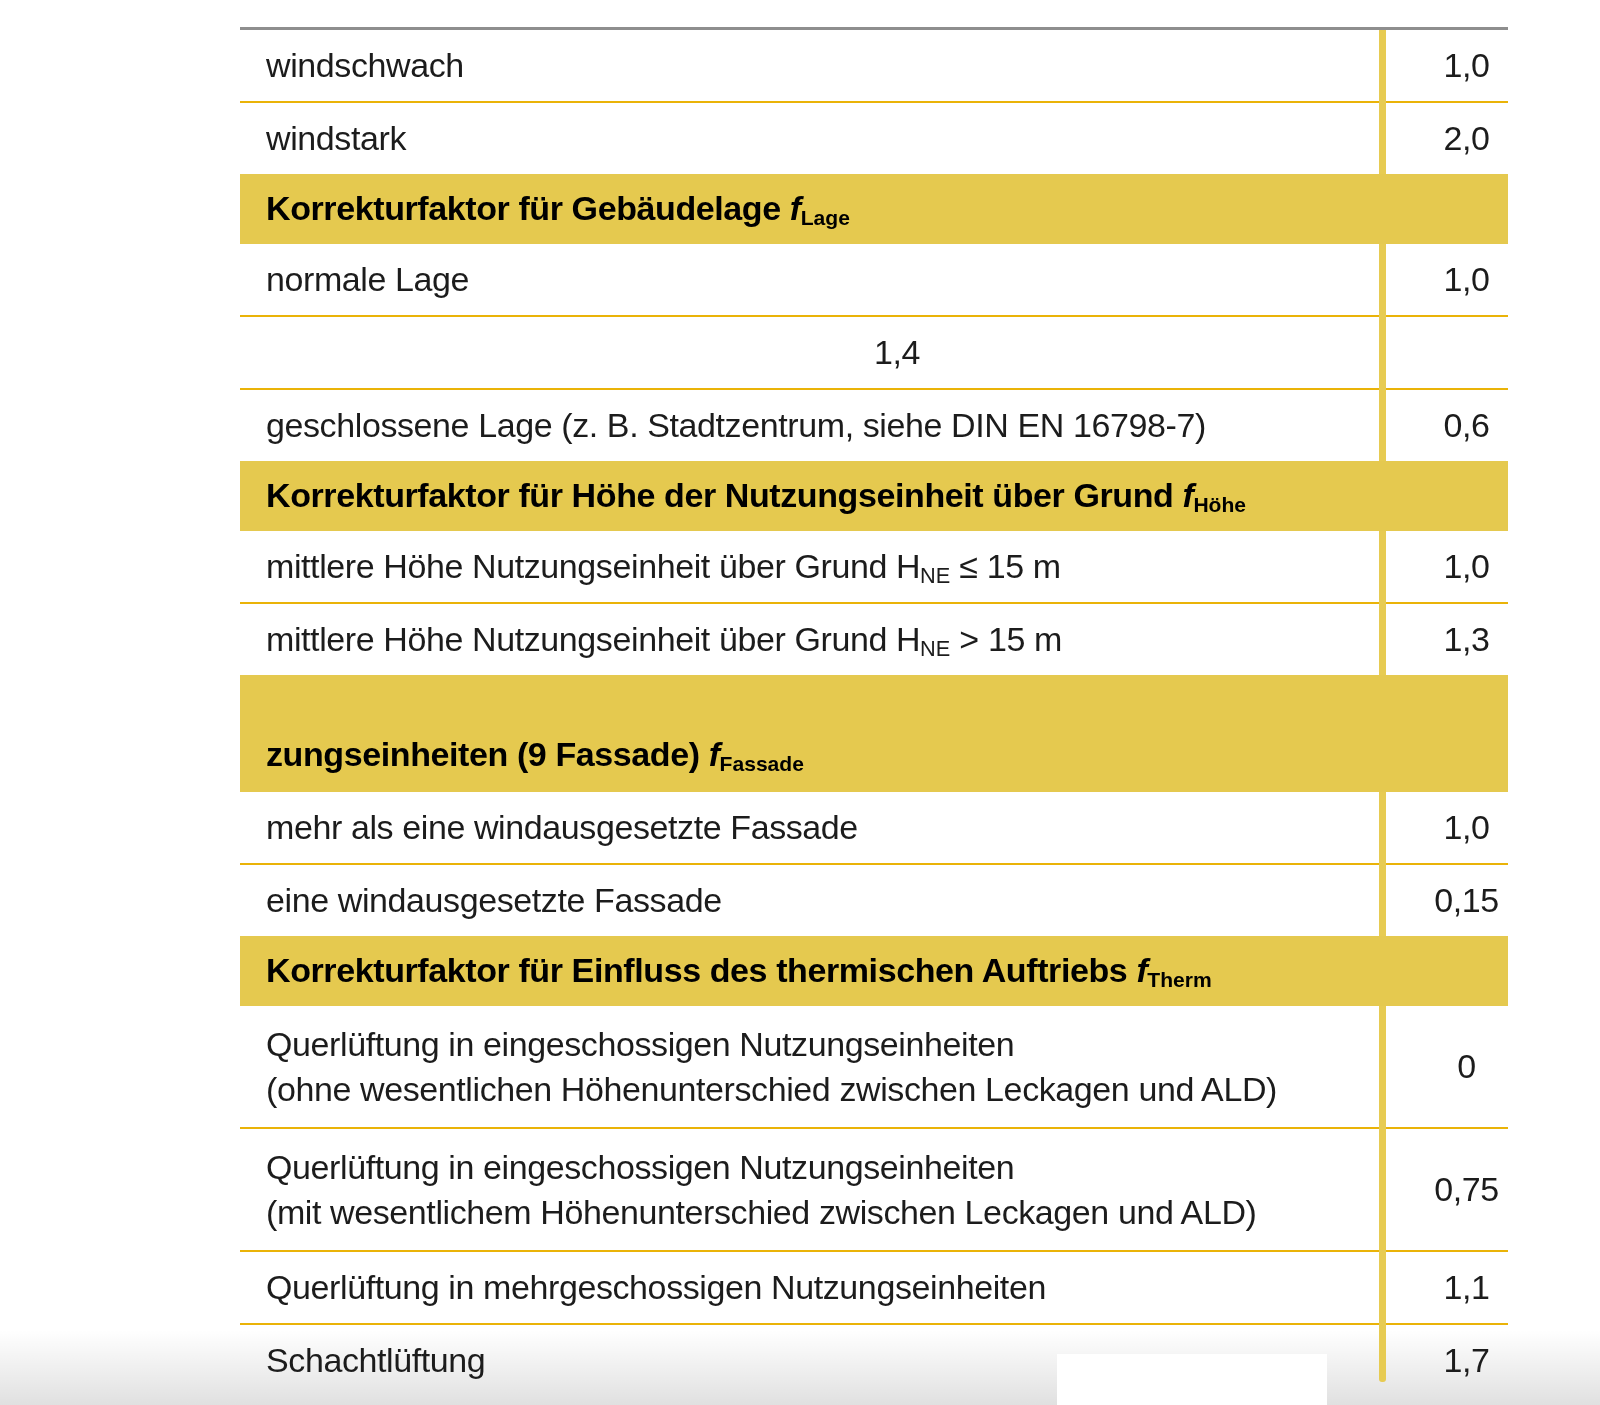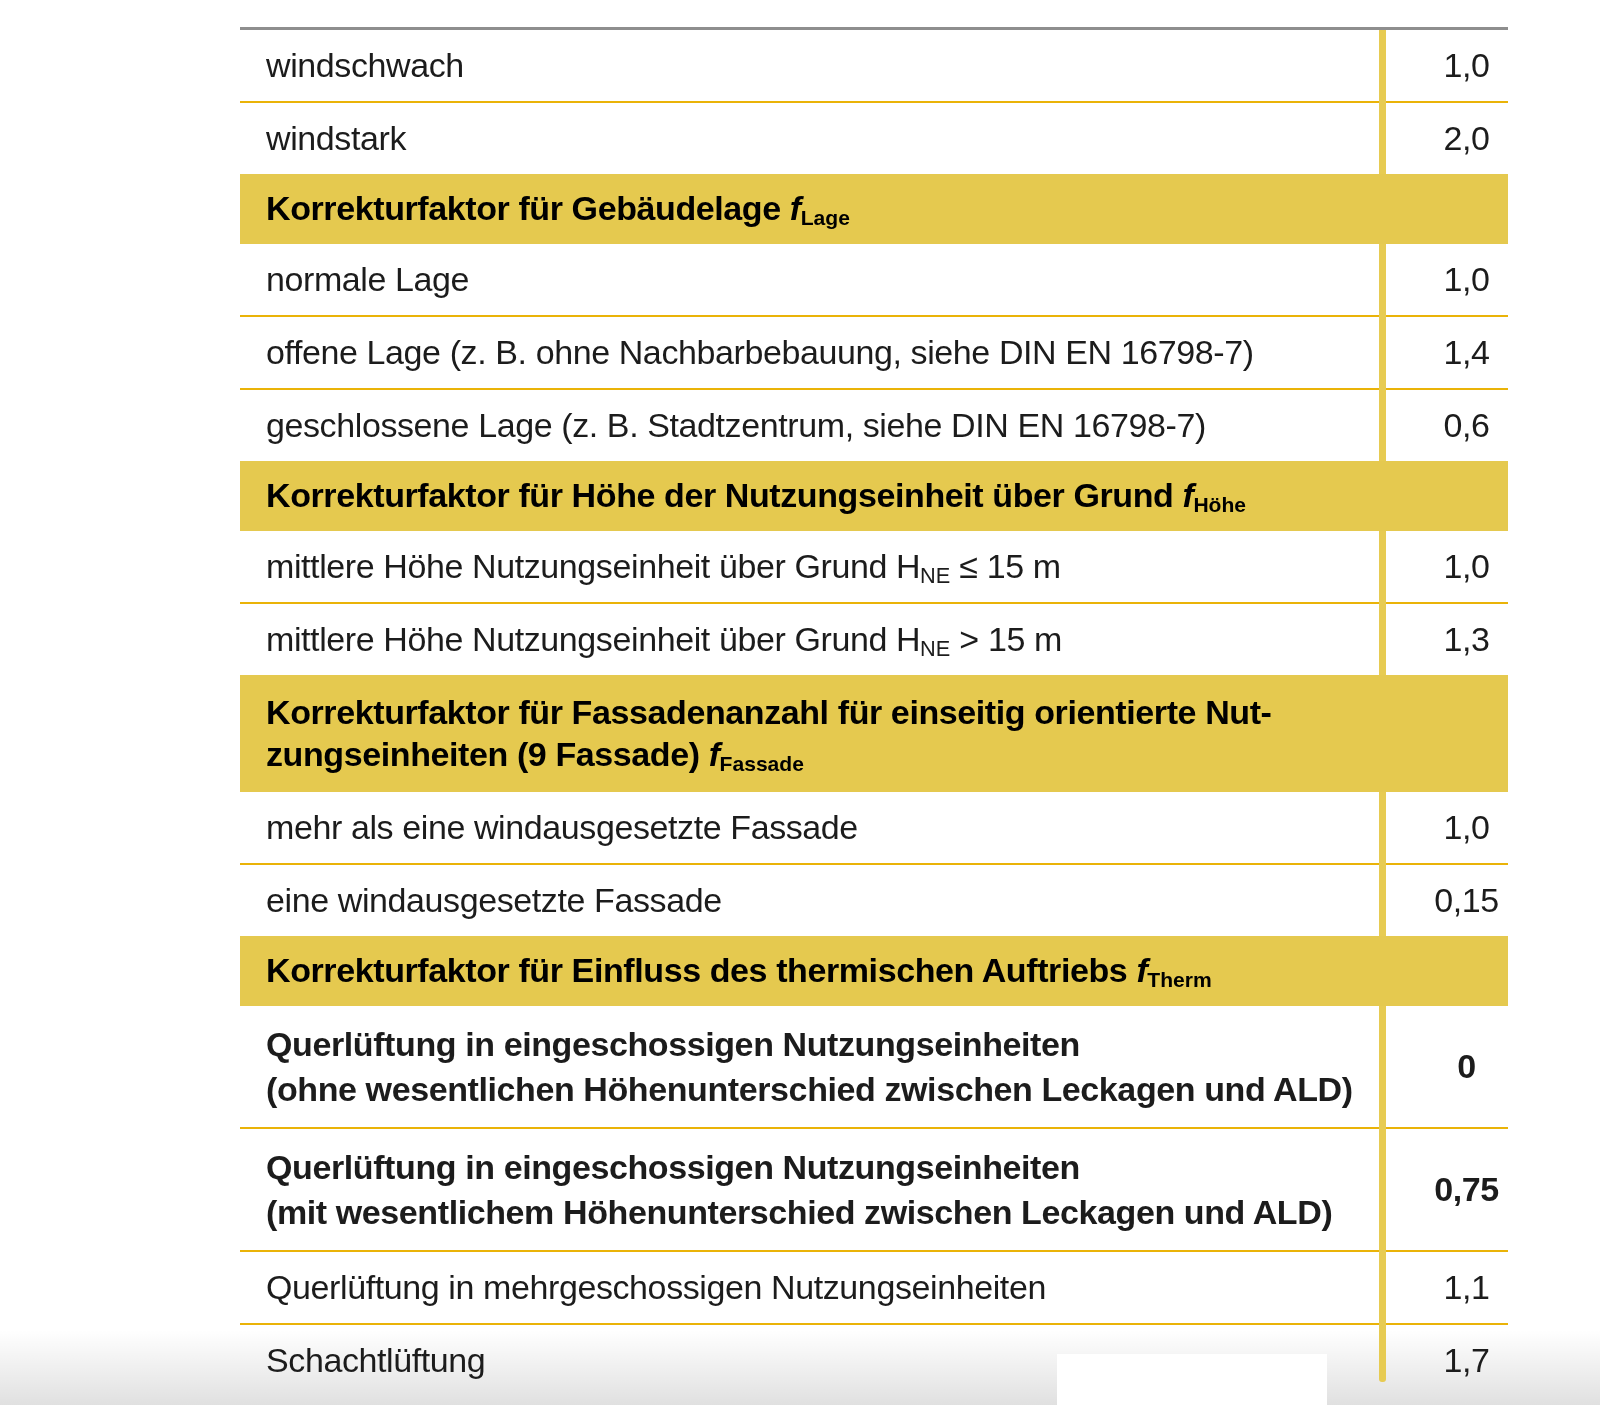--- a/index.html
+++ b/index.html
@@ -56,21 +56,21 @@
     border-radius: 0 0 3px 3px;
   }
 
   .trow {
     display: flex;
     align-items: center;
     min-height: 71px;
     position: relative;
     background: transparent;
   }
-  .trow.two-line { min-height: 121px; font-weight: bold; }
+  .trow.two-line { min-height: 121px; }
   .trow + .trow { border-top: 2px solid #eab308; }
 
   .lbl {
     width: 1139px;
     box-sizing: border-box;
     padding: 6px 14px 6px 26px;
     font-size: 34px;
     letter-spacing: -0.4px;
     line-height: 1.3;
   }
@@ -135,40 +135,39 @@
       <div class="val">2,0</div>
     </div>
     <div class="tband">
       <div class="btxt"><span>Korrekturfaktor für Gebäudelage</span>&nbsp;<span class="f-sym">f</span><span class="f-sub">Lage</span></div>
     </div>
     <div class="trow">
       <div class="lbl"><span>normale Lage</span></div>
       <div class="val">1,0</div>
     </div>
     <div class="trow">
-      <div class="lbl"><span>offene Lage (z. B. ohne Nachbarbebauung, siehe DIN EN 16798-7)</span></div>
       <div class="val">1,4</div>
     </div>
     <div class="trow">
       <div class="lbl"><span>geschlossene Lage (z. B. Stadtzentrum, siehe DIN EN 16798-7)</span></div>
       <div class="val">0,6</div>
     </div>
     <div class="tband">
       <div class="btxt"><span>Korrekturfaktor für Höhe der Nutzungseinheit über Grund</span>&nbsp;<span class="f-sym">f</span><span class="f-sub">Höhe</span></div>
     </div>
     <div class="trow">
       <div class="lbl"><span>mittlere Höhe Nutzungseinheit über Grund H</span><span class="sub-reg">NE</span><span> ≤ 15 m</span></div>
       <div class="val">1,0</div>
     </div>
     <div class="trow">
       <div class="lbl"><span>mittlere Höhe Nutzungseinheit über Grund H</span><span class="sub-reg">NE</span><span> &gt; 15 m</span></div>
       <div class="val">1,3</div>
     </div>
     <div class="tband two-line">
-      <div class="btxt"><span>Korrekturfaktor für Fassadenanzahl für einseitig orientierte Nut-</span><br><span>zungseinheiten (9 Fassade)</span>&nbsp;<span class="f-sym">f</span><span class="f-sub">Fassade</span></div>
+      <div class="btxt"><br><span>zungseinheiten (9 Fassade)</span>&nbsp;<span class="f-sym">f</span><span class="f-sub">Fassade</span></div>
     </div>
     <div class="trow">
       <div class="lbl"><span>mehr als eine windausgesetzte Fassade</span></div>
       <div class="val">1,0</div>
     </div>
     <div class="trow">
       <div class="lbl"><span>eine windausgesetzte Fassade</span></div>
       <div class="val">0,15</div>
     </div>
     <div class="tband">

